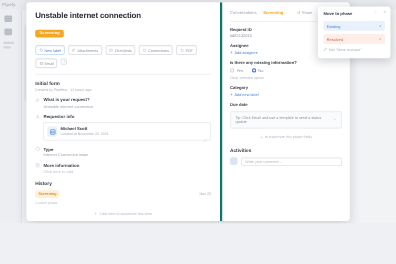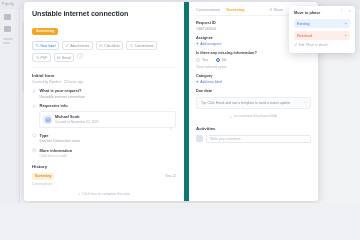--- a/index.html
+++ b/index.html
@@ -42,22 +42,22 @@
   .modal {
     position: absolute; left: 24px; top: 2px;
     width: 294px; height: 199px;
     background: #ffffff;
     border-radius: 3px;
     box-shadow: 0 2px 10px rgba(30,40,60,.18);
     overflow: hidden;
     display: flex;
   }
   .modal-left {
-    width: 165px; height: 100%;
-    border-right: 5px solid #0f766e;
+    width: 178px; height: 100%;
+    border-right: 2px solid #0f766e;
     padding: 7px 8px 0 8px;
     position: relative;
     overflow: hidden;
   }
   .card-title {
     font-size: 7.2px; font-weight: bold; color: #2b2f38;
     letter-spacing: -.1px; line-height: 9px;
   }
   .phase-badge {
     display: inline-block; margin-top: 4px;

